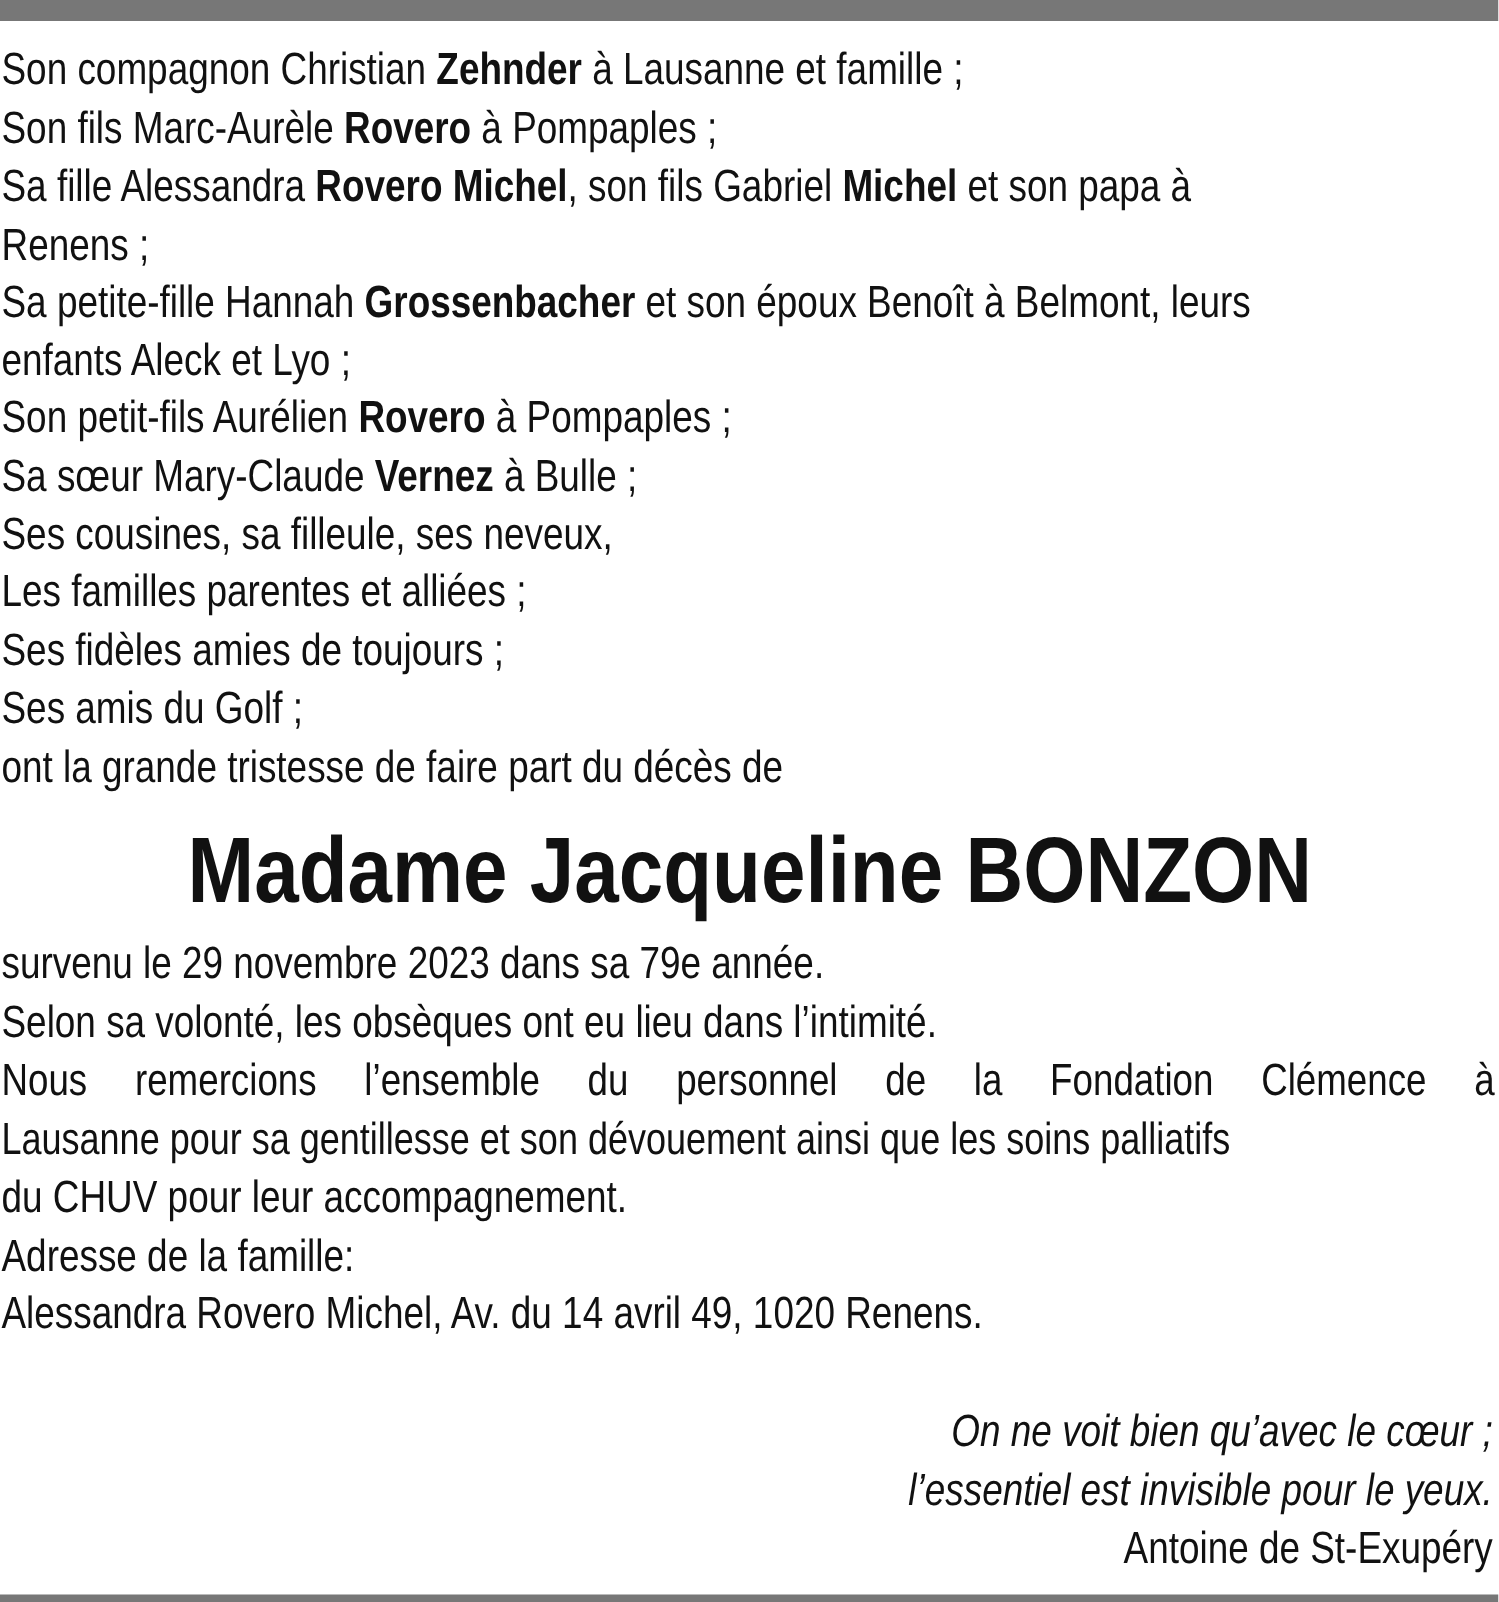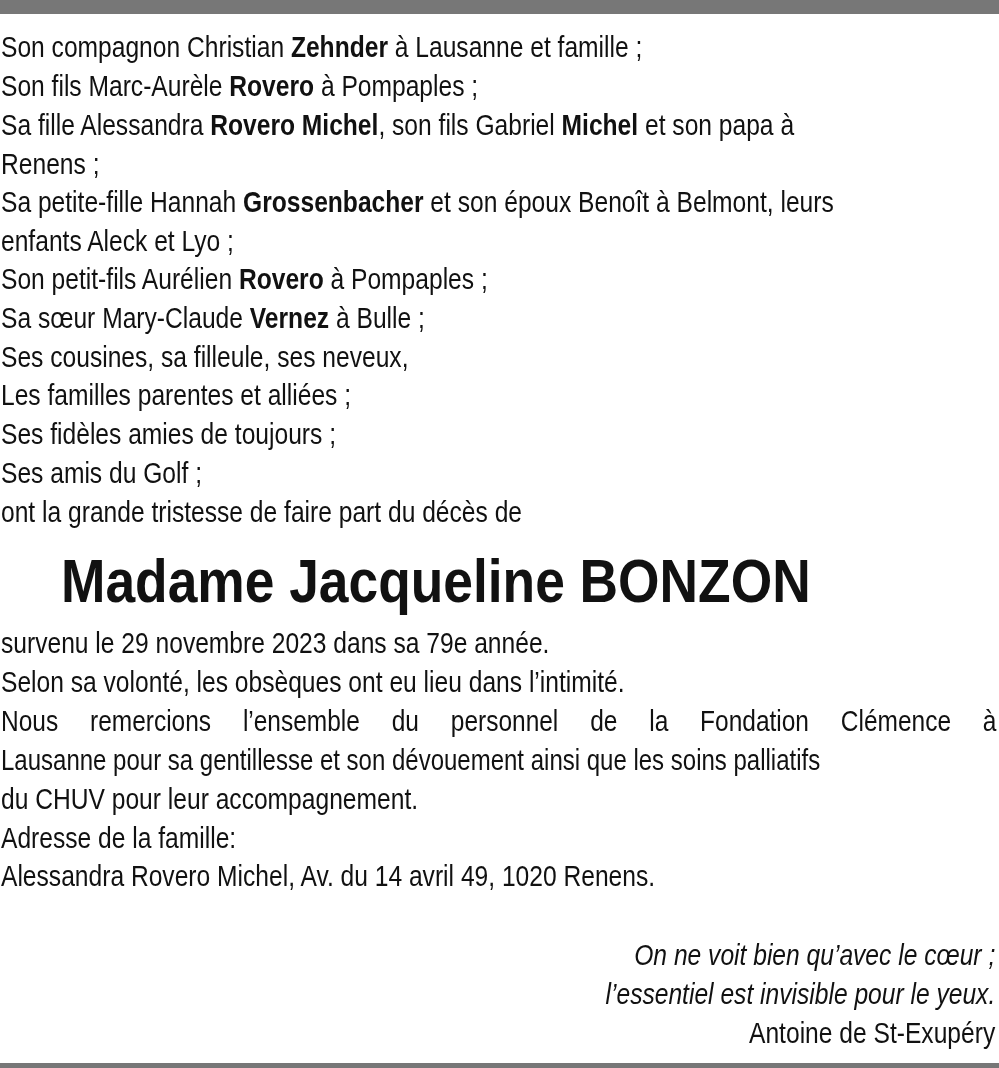--- a/index.html
+++ b/index.html
@@ -46,21 +46,21 @@
       font-size: 30px;
       white-space: nowrap;
       transform-origin: left center;
       display: flex;
       justify-content: space-between;
     }
     .title {
       position: absolute;
       left: 0; top: 546px;
       width: 999px;
-      text-align: left;
+      text-align: center;
       font-size: 62px;
       line-height: 70px;
       font-weight: bold;
       white-space: nowrap;
     }
     .title span {
       display: inline-block;
       transform: scaleX(0.86);
       transform-origin: center center;
     }

